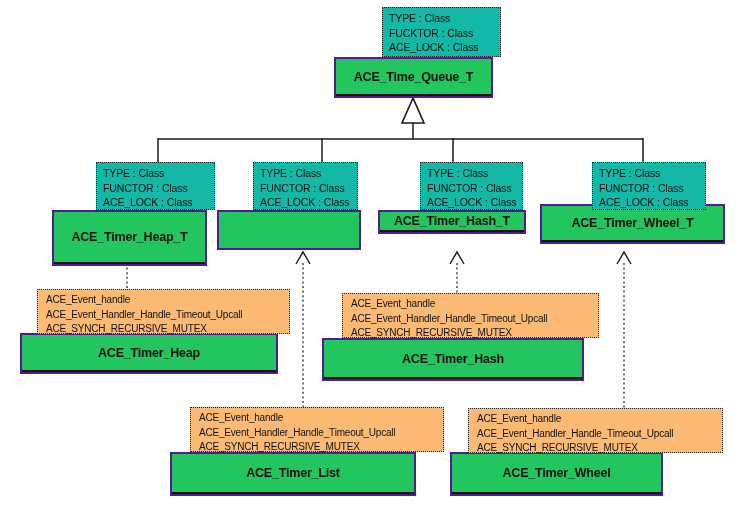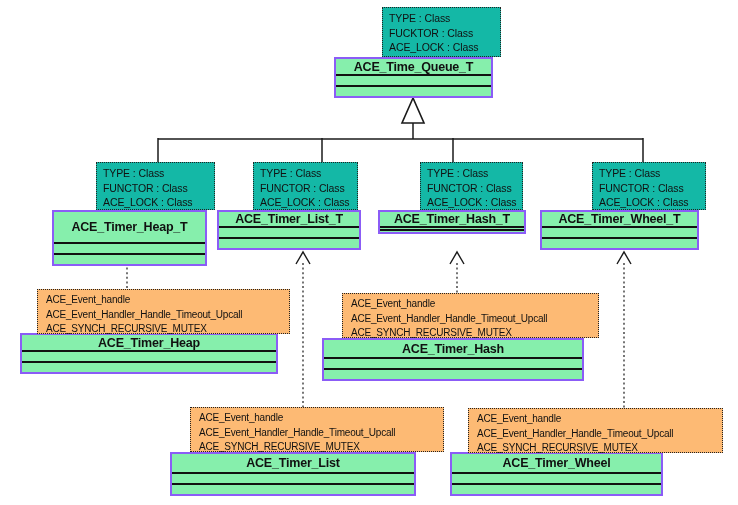--- a/index.html
+++ b/index.html
@@ -14,22 +14,22 @@
     font-size:10.5px;line-height:14.6px;letter-spacing:-0.1px;white-space:nowrap;
     z-index:3;
   }
   .bind-box{
     position:absolute;box-sizing:border-box;background:#fdba74;
     border:1.5px dotted #222;padding:3px 4px 2px 8px;
     font-size:10px;line-height:14.6px;letter-spacing:-0.2px;white-space:nowrap;
     z-index:3;
   }
   .class-box{
-    position:absolute;box-sizing:border-box;background:#86efac;
-    border:2px solid #8b5cf6;display:flex;flex-direction:column;z-index:2;
+    position:absolute;box-sizing:border-box;background:#22c55e;
+    border:2px solid #4c1d95;display:flex;flex-direction:row;z-index:2;
   }
   .cls-name{
     flex:1;display:flex;align-items:center;justify-content:center;
     font-weight:bold;font-size:12.5px;letter-spacing:-0.2px;white-space:nowrap;
     border-bottom:2px solid #111;
   }
   .cmp{height:9px;}
   .cmp.second{border-top:2px solid #111;}
 </style>
 </head>
@@ -82,42 +82,41 @@
     <div class="cmp"></div>
     <div class="cmp second"></div>
   </div>
 
   <div class="param-box" style="left:253px;top:162px;width:105px;height:48px">
     <div>TYPE : Class</div>
     <div>FUNCTOR : Class</div>
     <div>ACE_LOCK : Class</div>
   </div>
   <div class="class-box" style="left:217px;top:210px;width:144px;height:40px">
-    <div class="cls-name">ACE_Timer_List_T</div>
     <div class="cmp"></div>
     <div class="cmp second"></div>
   </div>
 
   <div class="param-box" style="left:420px;top:162px;width:103px;height:48px">
     <div>TYPE : Class</div>
     <div>FUNCTOR : Class</div>
     <div>ACE_LOCK : Class</div>
   </div>
   <div class="class-box" style="left:378px;top:210px;width:148px;height:24px">
     <div class="cls-name">ACE_Timer_Hash_T</div>
     <div class="cmp"></div>
     <div class="cmp second"></div>
   </div>
 
   <div class="param-box" style="left:592px;top:162px;width:114px;height:48px">
     <div>TYPE : Class</div>
     <div>FUNCTOR : Class</div>
     <div>ACE_LOCK : Class</div>
   </div>
-  <div class="class-box" style="left:540px;top:210px;width:159px;height:40px">
+  <div class="class-box" style="left:540px;top:204px;width:185px;height:40px">
     <div class="cls-name">ACE_Timer_Wheel_T</div>
     <div class="cmp"></div>
     <div class="cmp second"></div>
   </div>
 
   <div class="bind-box" style="left:37px;top:289px;width:253px;height:45px">
     <div>ACE_Event_handle</div>
     <div>ACE_Event_Handler_Handle_Timeout_Upcall</div>
     <div>ACE_SYNCH_RECURSIVE_MUTEX</div>
   </div>

